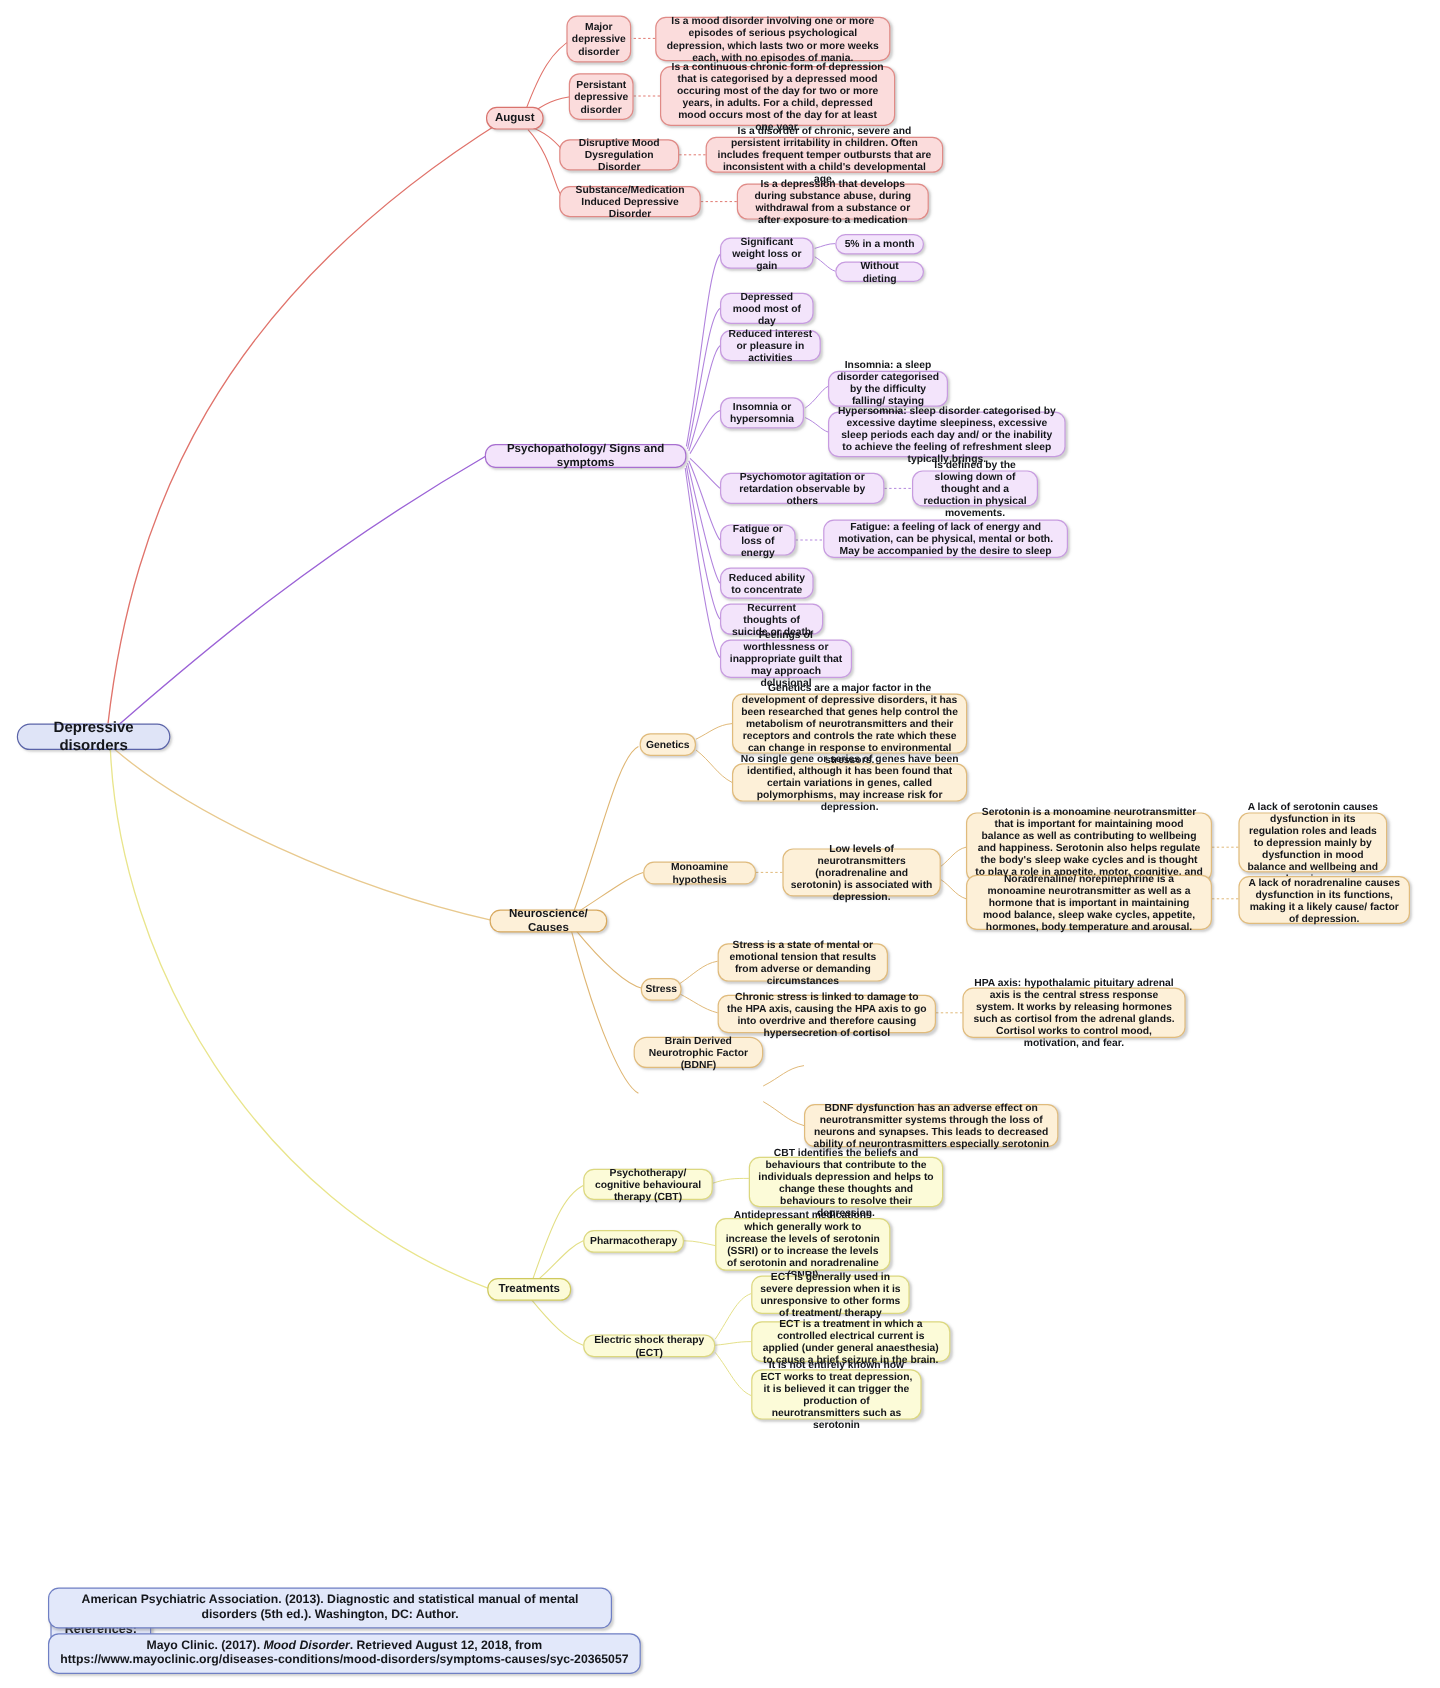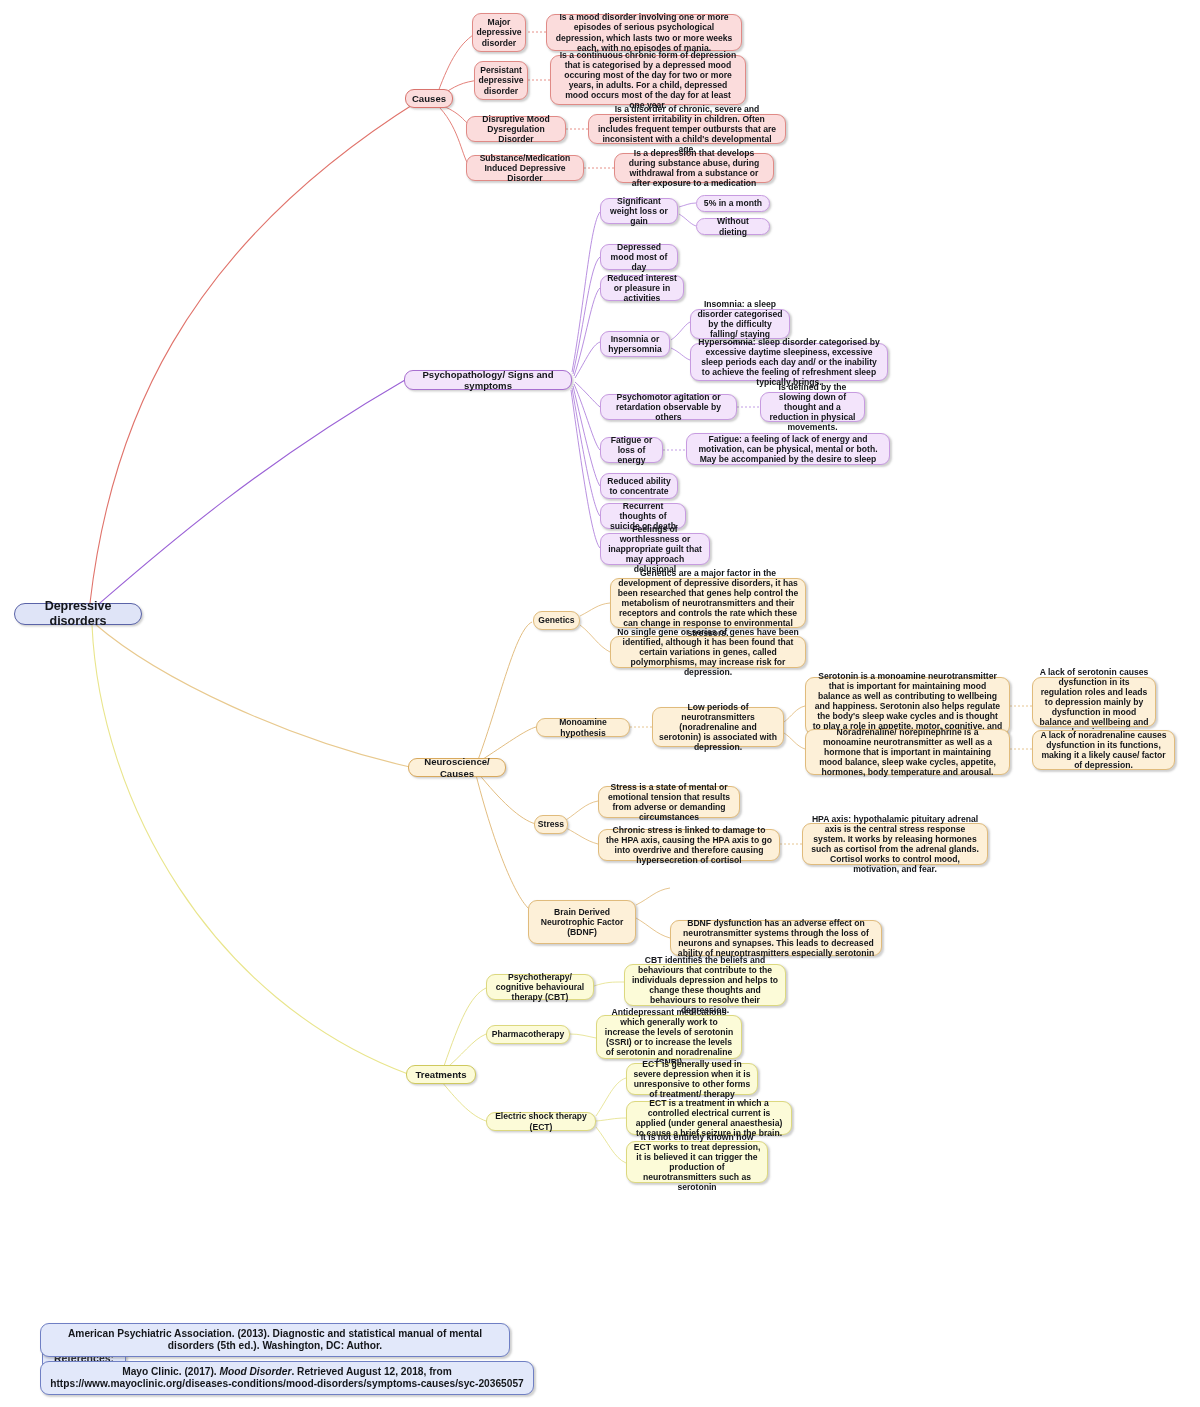--- a/index.html
+++ b/index.html
@@ -182,21 +182,21 @@
     <path d="M 596,1116 C 608,1098 614,1082 626,1078" stroke="#e3df85" stroke-width="0.8" fill="none"></path>
     <path d="M 596,1121 C 608,1120 614,1118 626,1118" stroke="#e3df85" stroke-width="0.8" fill="none"></path>
     <path d="M 596,1127 C 608,1142 614,1158 626,1163" stroke="#e3df85" stroke-width="0.8" fill="none"></path>
   </svg>
 
   <div class="node n-root" style="left:14px; top:603px; width:128px; height:22px;">
     <span>Depressive disorders</span>
   </div>
 
   <div class="node n-red-lab" style="left:405px; top:89px; width:48px; height:19px;">
-    <span>Causes</span>
+    <span>August</span>
   </div>
 
   <div class="node n-red" style="left:472px; top:13px; width:54px; height:39px;">
     <span>Major depressive disorder</span>
   </div>
   <div class="node n-red" style="left:546px; top:14px; width:196px; height:37px;">
     <span>Is a mood disorder involving one or more episodes of serious psychological depression, which lasts two or more weeks each, with no episodes of mania.</span>
   </div>
 
   <div class="node n-red" style="left:474px; top:61px; width:54px; height:39px;">
@@ -289,21 +289,21 @@
     <span>Genetics are a major factor in the development of depressive disorders, it has been researched that genes help control the metabolism of neurotransmitters and their receptors and controls the rate which these can change in response to environmental stressors.</span>
   </div>
   <div class="node n-tan" style="left:610px; top:636px; width:196px; height:32px;">
     <span>No single gene or series of genes have been identified, although it has been found that certain variations in genes, called polymorphisms, may increase risk for depression.</span>
   </div>
 
   <div class="node n-tan" style="left:536px; top:718px; width:94px; height:19px;">
     <span>Monoamine hypothesis</span>
   </div>
   <div class="node n-tan" style="left:652px; top:707px; width:132px; height:40px;">
-    <span>Low periods of neurotransmitters (noradrenaline and serotonin) is associated with depression.</span>
+    <span>Low levels of neurotransmitters (noradrenaline and serotonin) is associated with depression.</span>
   </div>
   <div class="node n-tan" style="left:805px; top:677px; width:205px; height:58px;">
     <span>Serotonin is a monoamine neurotransmitter that is important for maintaining mood balance as well as contributing to wellbeing and happiness. Serotonin also helps regulate the body's sleep wake cycles and is thought to play a role in appetite, motor, cognitive, and autonomic functions.</span>
   </div>
   <div class="node n-tan" style="left:1032px; top:677px; width:124px; height:50px;">
     <span>A lack of serotonin causes dysfunction in its regulation roles and leads to depression mainly by dysfunction in mood balance and wellbeing and happiness.</span>
   </div>
   <div class="node n-tan" style="left:805px; top:729px; width:205px; height:46px;">
     <span>Noradrenaline/ norepinephrine is a monoamine neurotransmitter as well as a hormone that is important in maintaining mood balance, sleep wake cycles, appetite, hormones, body temperature and arousal.</span>
   </div>
@@ -317,21 +317,21 @@
   <div class="node n-tan" style="left:598px; top:786px; width:142px; height:32px;">
     <span>Stress is a state of mental or emotional tension that results from adverse or demanding circumstances</span>
   </div>
   <div class="node n-tan" style="left:598px; top:829px; width:182px; height:32px;">
     <span>Chronic stress is linked to damage to the HPA axis, causing the HPA axis to go into overdrive and therefore causing hypersecretion of cortisol</span>
   </div>
   <div class="node n-tan" style="left:802px; top:823px; width:186px; height:42px;">
     <span>HPA axis: hypothalamic pituitary adrenal axis is the central stress response system. It works by releasing hormones such as cortisol from the adrenal glands. Cortisol works to control mood, motivation, and fear.</span>
   </div>
 
-  <div class="node n-tan" style="left:528px; top:900px; width:108px; height:44px;">
+  <div class="node n-tan" style="left:528px; top:864px; width:108px; height:26px;border-radius:11px;">
     <span>Brain Derived Neurotrophic Factor (BDNF)</span>
   </div>
   <div class="node n-tan" style="left:670px; top:920px; width:212px; height:36px;text-align:center;">
     <span>BDNF dysfunction has an adverse effect on neurotransmitter systems through the loss of neurons and synapses. This leads to decreased ability of neurontrasmitters especially serotonin</span>
   </div>
 
   <div class="node n-yel-lab" style="left:406px; top:1065px; width:70px; height:19px;">
     <span>Treatments</span>
   </div>
 

